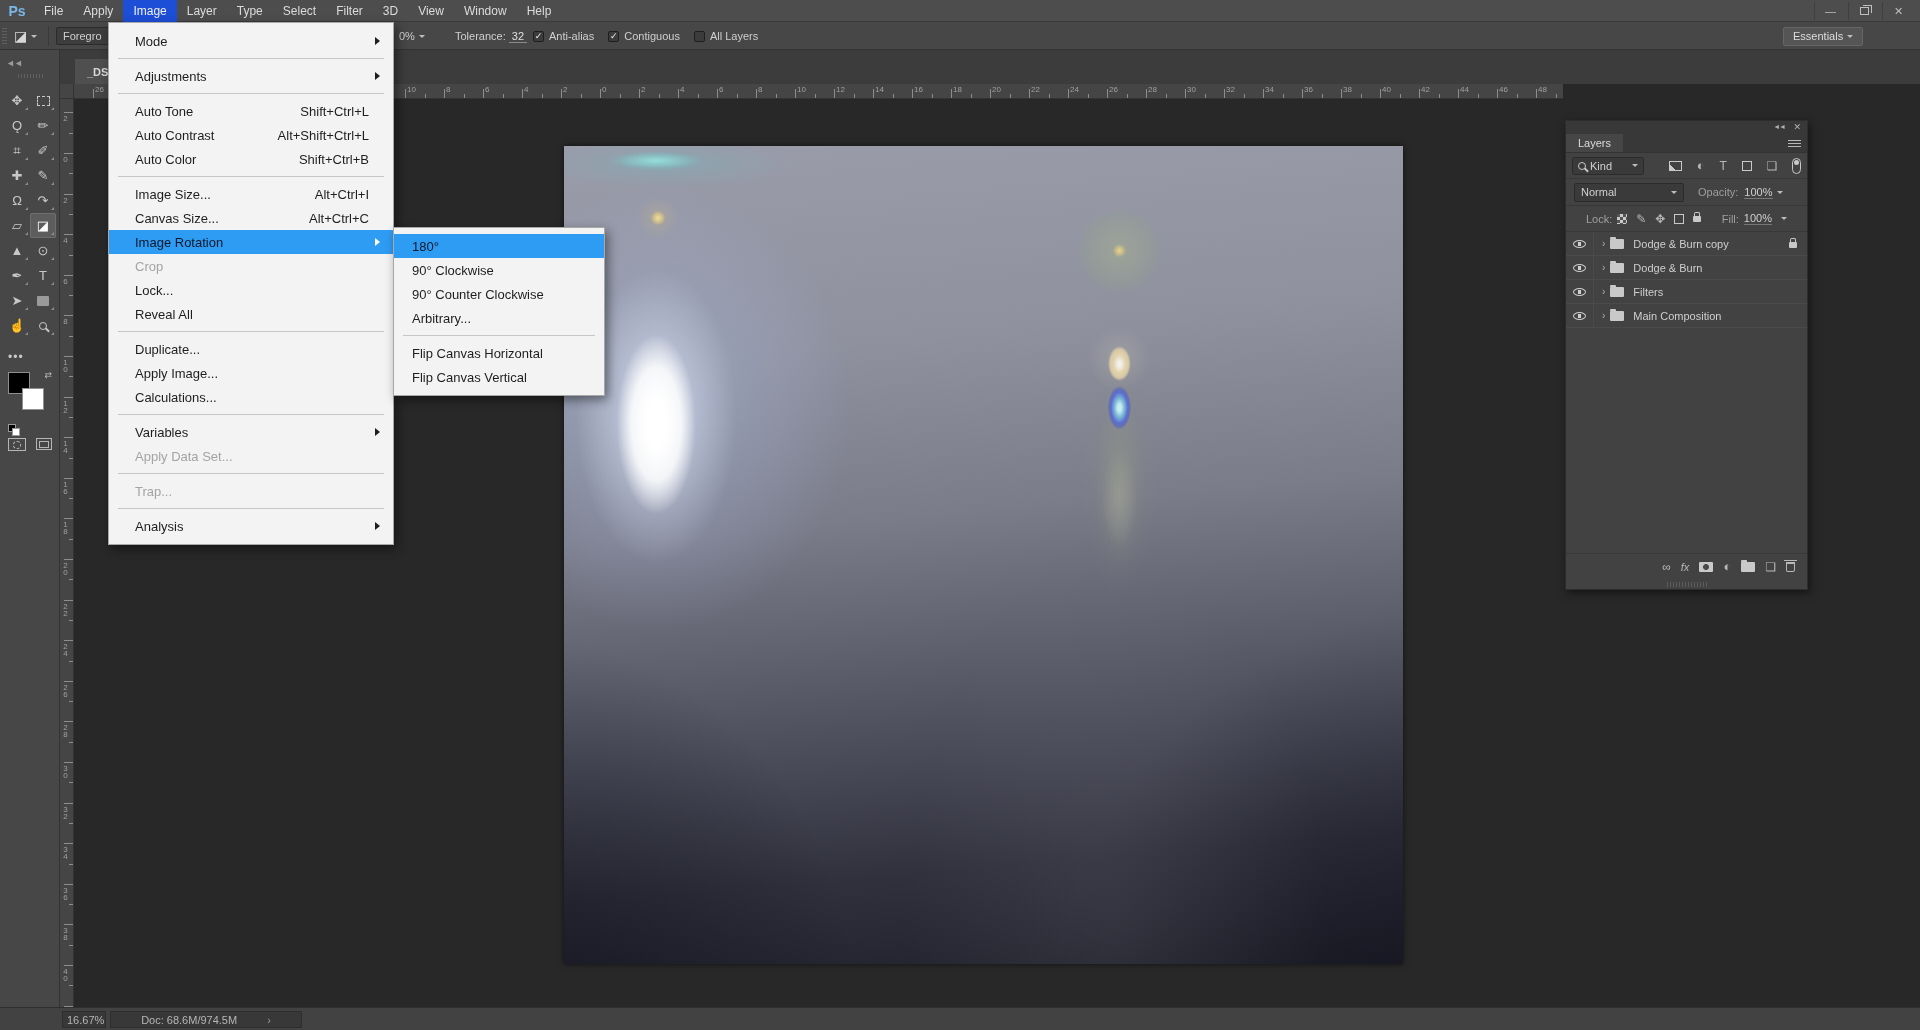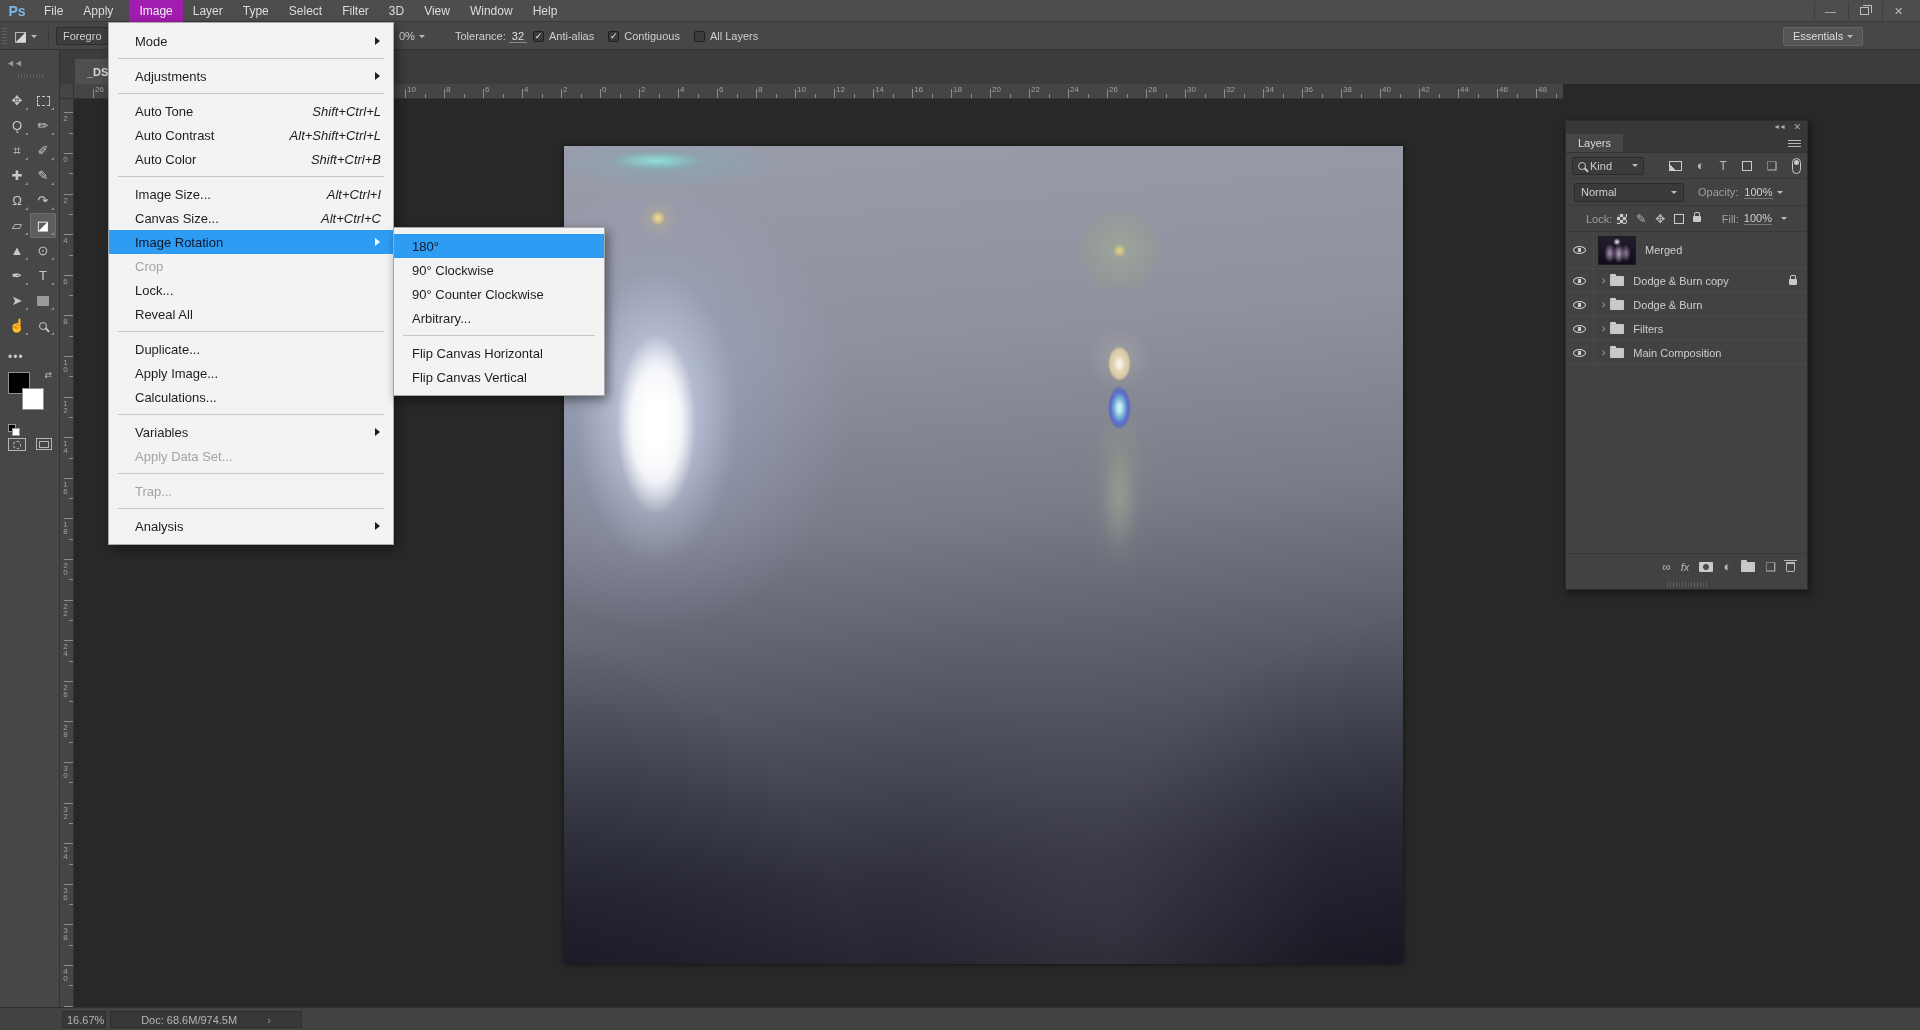--- a/index.html
+++ b/index.html
@@ -5,21 +5,21 @@
   * { margin:0; padding:0; box-sizing:border-box; }
   html,body { width:1920px; height:1030px; overflow:hidden; background:#282828;
               font-family:"Liberation Sans", sans-serif; }
   #app { position:absolute; inset:0; width:1920px; height:1030px; }
 
   
   .menubar { position:absolute; left:0; top:0; width:1920px; height:22px; background:#4d4d4d;
              display:flex; align-items:center; z-index:500; border-bottom:1px solid #3a3a3a;}
   .ps-logo { width:34px; text-align:center; font-weight:bold; font-size:14px; color:#7ab8e8; }
   .mitem { padding:0 10px; height:22px; line-height:22px; font-size:12px; color:#dcdcdc; }
-  .mitem.active { background:#a21caf; color:#f0f0f0;margin-left:6px; }
+  .mitem.active { background:#1d4ed8; color:#f0f0f0; }
   .win-controls { position:absolute; right:6px; top:0; height:22px; display:flex; align-items:center; gap:2px;}
   .winbtn { width:32px; height:18px; display:flex; align-items:center; justify-content:center;
             color:#bfbfbf; font-size:11px; border-left:1px solid #3f3f3f;}
   .i-restore { width:9px; height:8px; border:1px solid #bfbfbf; position:relative; }
   .i-restore:before{ content:""; position:absolute; left:2px; top:-3px; width:8px; height:7px; border:1px solid #bfbfbf; border-bottom:none; border-left:none;}
 
   
   .optionsbar { position:absolute; left:0; top:22px; width:1920px; height:28px; background:#474747;
                 border-bottom:1px solid #333; font-size:11px; color:#cfcfcf; z-index:20;}
   .ob { position:absolute; top:0; height:28px; display:flex; align-items:center; }
@@ -100,21 +100,21 @@
               linear-gradient(175deg, #9a9caa 0%, #8f919f 25%, #7b7c8a 45%, #565765 65%, #31313e 85%, #20202b 100%);
   }
 
   
   .menu { position:absolute; left:108px; top:22px; width:286px; background:#f3f3f3; border:1px solid #a8a8a8;
           box-shadow:3px 4px 10px rgba(0,0,0,0.45); padding:6px 0; z-index:1000; }
   .submenu { position:absolute; left:393px; top:227px; width:212px; background:#f3f3f3; border:1px solid #a8a8a8;
              box-shadow:3px 4px 10px rgba(0,0,0,0.45); padding:6px 0; z-index:1001; }
   .menu-item { height:24px; display:flex; align-items:center; padding:0 10px 0 26px; font-size:13px; color:#1e1e1e; position:relative;}
   .menu-item .lbl { flex:1; }
-  .menu-item .sc { margin-right:2px;font-style:italic; }
+  .menu-item .sc { margin-right:14px; }
   .menu-item .arrow { position:absolute; right:9px; width:0; height:0; border:4px solid transparent; border-left:5px solid #1e1e1e;}
   .menu-item.disabled { color:#a4a4a4; }
   .menu-item.hl { background:#2f9cf4; color:#0f172a; }
   .menu-item.hl .arrow { border-left-color:#fff; }
   .menu-sep { height:1px; background:#c6c6c6; margin:5px 9px; }
   .submenu .menu-item { padding-left:18px; }
 
   
   .layers-panel { position:absolute; left:1565px; top:120px; width:243px; height:470px; background:#424242;
                   border:1px solid #2d2d2d; box-shadow:2px 3px 8px rgba(0,0,0,0.5); z-index:100; font-size:11px; color:#cfcfcf;}
@@ -585,27 +585,20 @@
           </span>
           <span class="fico" data-name="lock-all-icon">
             <span class="i-padlock" data-name="lock-all-icon"></span>
           </span>
         </span>
       <span style="margin-left:auto; color:#9f9f9f;" data-name="fill-label">Fill:</span>
       <span style="border-bottom:1px solid #777;" data-name="fill-value">100%</span>
       <span class="caret" data-name="chevron-down-icon"></span>
     </div>
     <div class="lp-rows" id="lp-rows">
-        <div class="lrow img" data-name="layer-row-merged">
-          <span class="eyebox" data-name="visibility-toggle">
-            <span class="i-eye" data-name="eye-icon"></span>
-          </span>
-          <span class="thumb thumb-figures" data-name="layer-thumbnail"></span>
-          <span class="lname" data-name="layer-name">Merged</span>
-        </div>
         <div class="lrow grp" data-name="layer-row-dodge-burn-copy">
           <span class="eyebox" data-name="visibility-toggle">
             <span class="i-eye" data-name="eye-icon"></span>
           </span>
           <span class="g-arrow" data-name="expand-group-icon">›</span>
           <span class="i-folder" data-name="folder-icon"></span>
           <span class="lname" data-name="layer-name">Dodge &amp; Burn copy</span>
           <span class="row-lock" data-name="layer-lock-badge"><span class="i-padlock" data-name="lock-icon"></span></span>
         </div>
         <div class="lrow grp" data-name="layer-row-dodge-burn">

